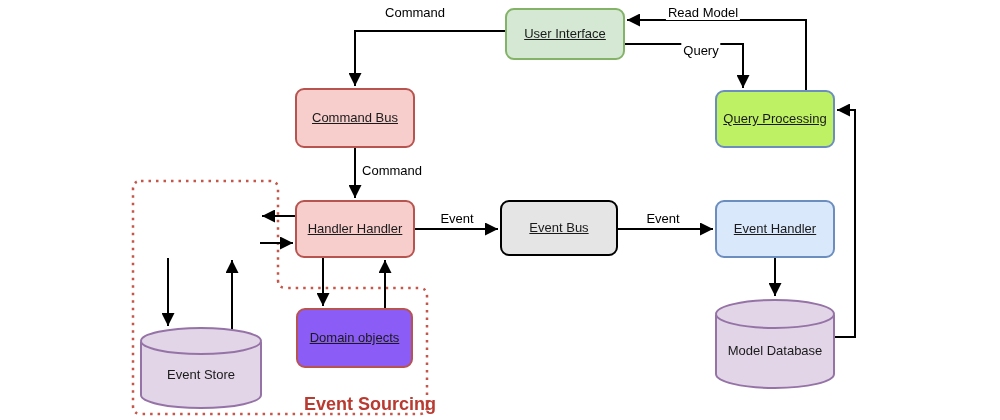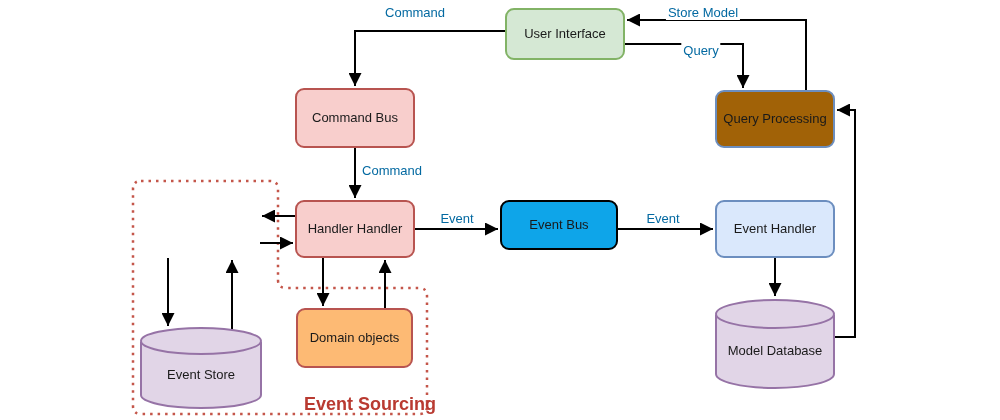--- a/index.html
+++ b/index.html
@@ -1,26 +1,26 @@
 <!DOCTYPE html>
 <html><head>
 <meta charset="utf-8">
 <style>
   html,body{margin:0;padding:0;background:#fff;}
   .canvas{position:relative;width:1000px;height:420px;background:#ffffff;
           font-family:"Liberation Sans",sans-serif;overflow:hidden;}
   svg.wires{position:absolute;left:0;top:0;width:1000px;height:420px;pointer-events:none;}
   .node{position:absolute;box-sizing:border-box;border:2px solid #000;border-radius:9px;
         display:flex;align-items:center;justify-content:center;text-align:center;
-        font-size:13px;color:#1a1a1a;line-height:1.2;}
+        font-size:13px;color:#1a1a1a;line-height:1.2;text-decoration:underline;}
   .cyl{position:absolute;}
   .cyl svg{display:block;}
   .cyl-label{position:absolute;left:0;top:0;right:0;bottom:0;display:flex;align-items:center;
              justify-content:center;font-size:13px;color:#1a1a1a;padding-top:12px;box-sizing:border-box;}
-  .edge-label{position:absolute;transform:translateX(-50%);font-size:13px;color:#0369a1;
+  .edge-label{position:absolute;transform:translateX(-50%);font-size:13px;color:#000000;
               white-space:nowrap;background:#ffffff;padding:0 2px;}
   .group-label{position:absolute;transform:translateX(-50%);font-size:18px;font-weight:bold;white-space:nowrap;}
 </style>
 </head>
 <body>
 
 <div class="canvas">
 
   <svg class="wires" viewBox="0 0 1000 420">
     <defs>
@@ -49,59 +49,59 @@
   </svg>
 
   <div class="node" style="left: 505px; top: 8px; width: 120px; height: 52px; background-color: rgb(213, 232, 212); border-color: rgb(130, 179, 102);">
     <span>User Interface</span>
   </div>
 
   <div class="node" style="left: 295px; top: 88px; width: 120px; height: 60px; background-color: rgb(248, 206, 204); border-color: rgb(184, 84, 80); align-items: center;">
     <span>Command Bus</span>
   </div>
 
-  <div class="node" style="left: 715px; top: 90px; width: 120px; height: 58px; background-color: #a16207; border-color: rgb(108, 142, 191);">
+  <div class="node" style="left: 715px; top: 90px; width: 120px; height: 58px; background-color: #bef264; border-color: rgb(108, 142, 191);">
     <span>Query Processing</span>
   </div>
 
 
   <div class="node" style="left: 295px; top: 200px; width: 120px; height: 58px; background-color: rgb(248, 206, 204); border-color: rgb(184, 84, 80);">
     <span>Handler Handler</span>
   </div>
 
-  <div class="node" style="left: 500px; top: 200px; width: 118px; height: 50px; background-color: #0ea5e9; border-color: rgb(0, 0, 0);">
+  <div class="node" style="left: 500px; top: 200px; width: 118px; height: 56px; background-color: #e5e5e5; border-color: rgb(0, 0, 0);">
     <span>Event Bus</span>
   </div>
 
   <div class="node" style="left: 715px; top: 200px; width: 120px; height: 58px; background-color: rgb(218, 232, 252); border-color: rgb(108, 142, 191);">
     <span>Event Handler</span>
   </div>
 
-  <div class="node" style="left: 296px; top: 308px; width: 117px; height: 60px; background-color: #fdba74; border-color: rgb(184, 84, 80);">
+  <div class="node" style="left: 296px; top: 308px; width: 117px; height: 60px; background-color: #8b5cf6; border-color: rgb(184, 84, 80);">
     <span>Domain objects</span>
   </div>
 
   <div class="cyl" style="left:140px;top:326px;width:122px;height:84px">
     <svg width="122" height="84" viewBox="0 0 122 84">
       <path d="M1 16 L1 69 A60 13 0 0 0 121 69 L121 16" stroke-width="2" fill="#e1d5e7" stroke="#9673a6"></path>
       <ellipse cx="61" cy="15" rx="60" ry="13" stroke-width="2" fill="#e1d5e7" stroke="#9673a6"></ellipse>
     </svg>
     <div class="cyl-label">Event Store</div>
   </div>
 
   <div class="cyl" style="left:715px;top:298px;width:120px;height:92px">
     <svg width="120" height="92" viewBox="0 0 120 92">
       <path d="M1 17 L1 76 A59 14 0 0 0 119 76 L119 17" stroke-width="2" fill="#e1d5e7" stroke="#9673a6"></path>
       <ellipse cx="60" cy="16" rx="59" ry="14" stroke-width="2" fill="#e1d5e7" stroke="#9673a6"></ellipse>
     </svg>
     <div class="cyl-label">Model Database</div>
   </div>
 
   <div class="edge-label" style="left:415px;top:5px">Command</div>
-  <div class="edge-label" style="left:703px;top:5px">Store Model</div>
+  <div class="edge-label" style="left:703px;top:5px">Read Model</div>
   <div class="edge-label" style="left:701px;top:43px">Query</div>
   <div class="edge-label" style="left:392px;top:163px">Command</div>
   <div class="edge-label" style="left:457px;top:211px">Event</div>
   <div class="edge-label" style="left:663px;top:211px">Event</div>
 
   <div class="group-label" style="left: 370px; top: 394px; color: rgb(185, 58, 49);">Event Sourcing</div>
 
 </div>
 
 </body></html>

